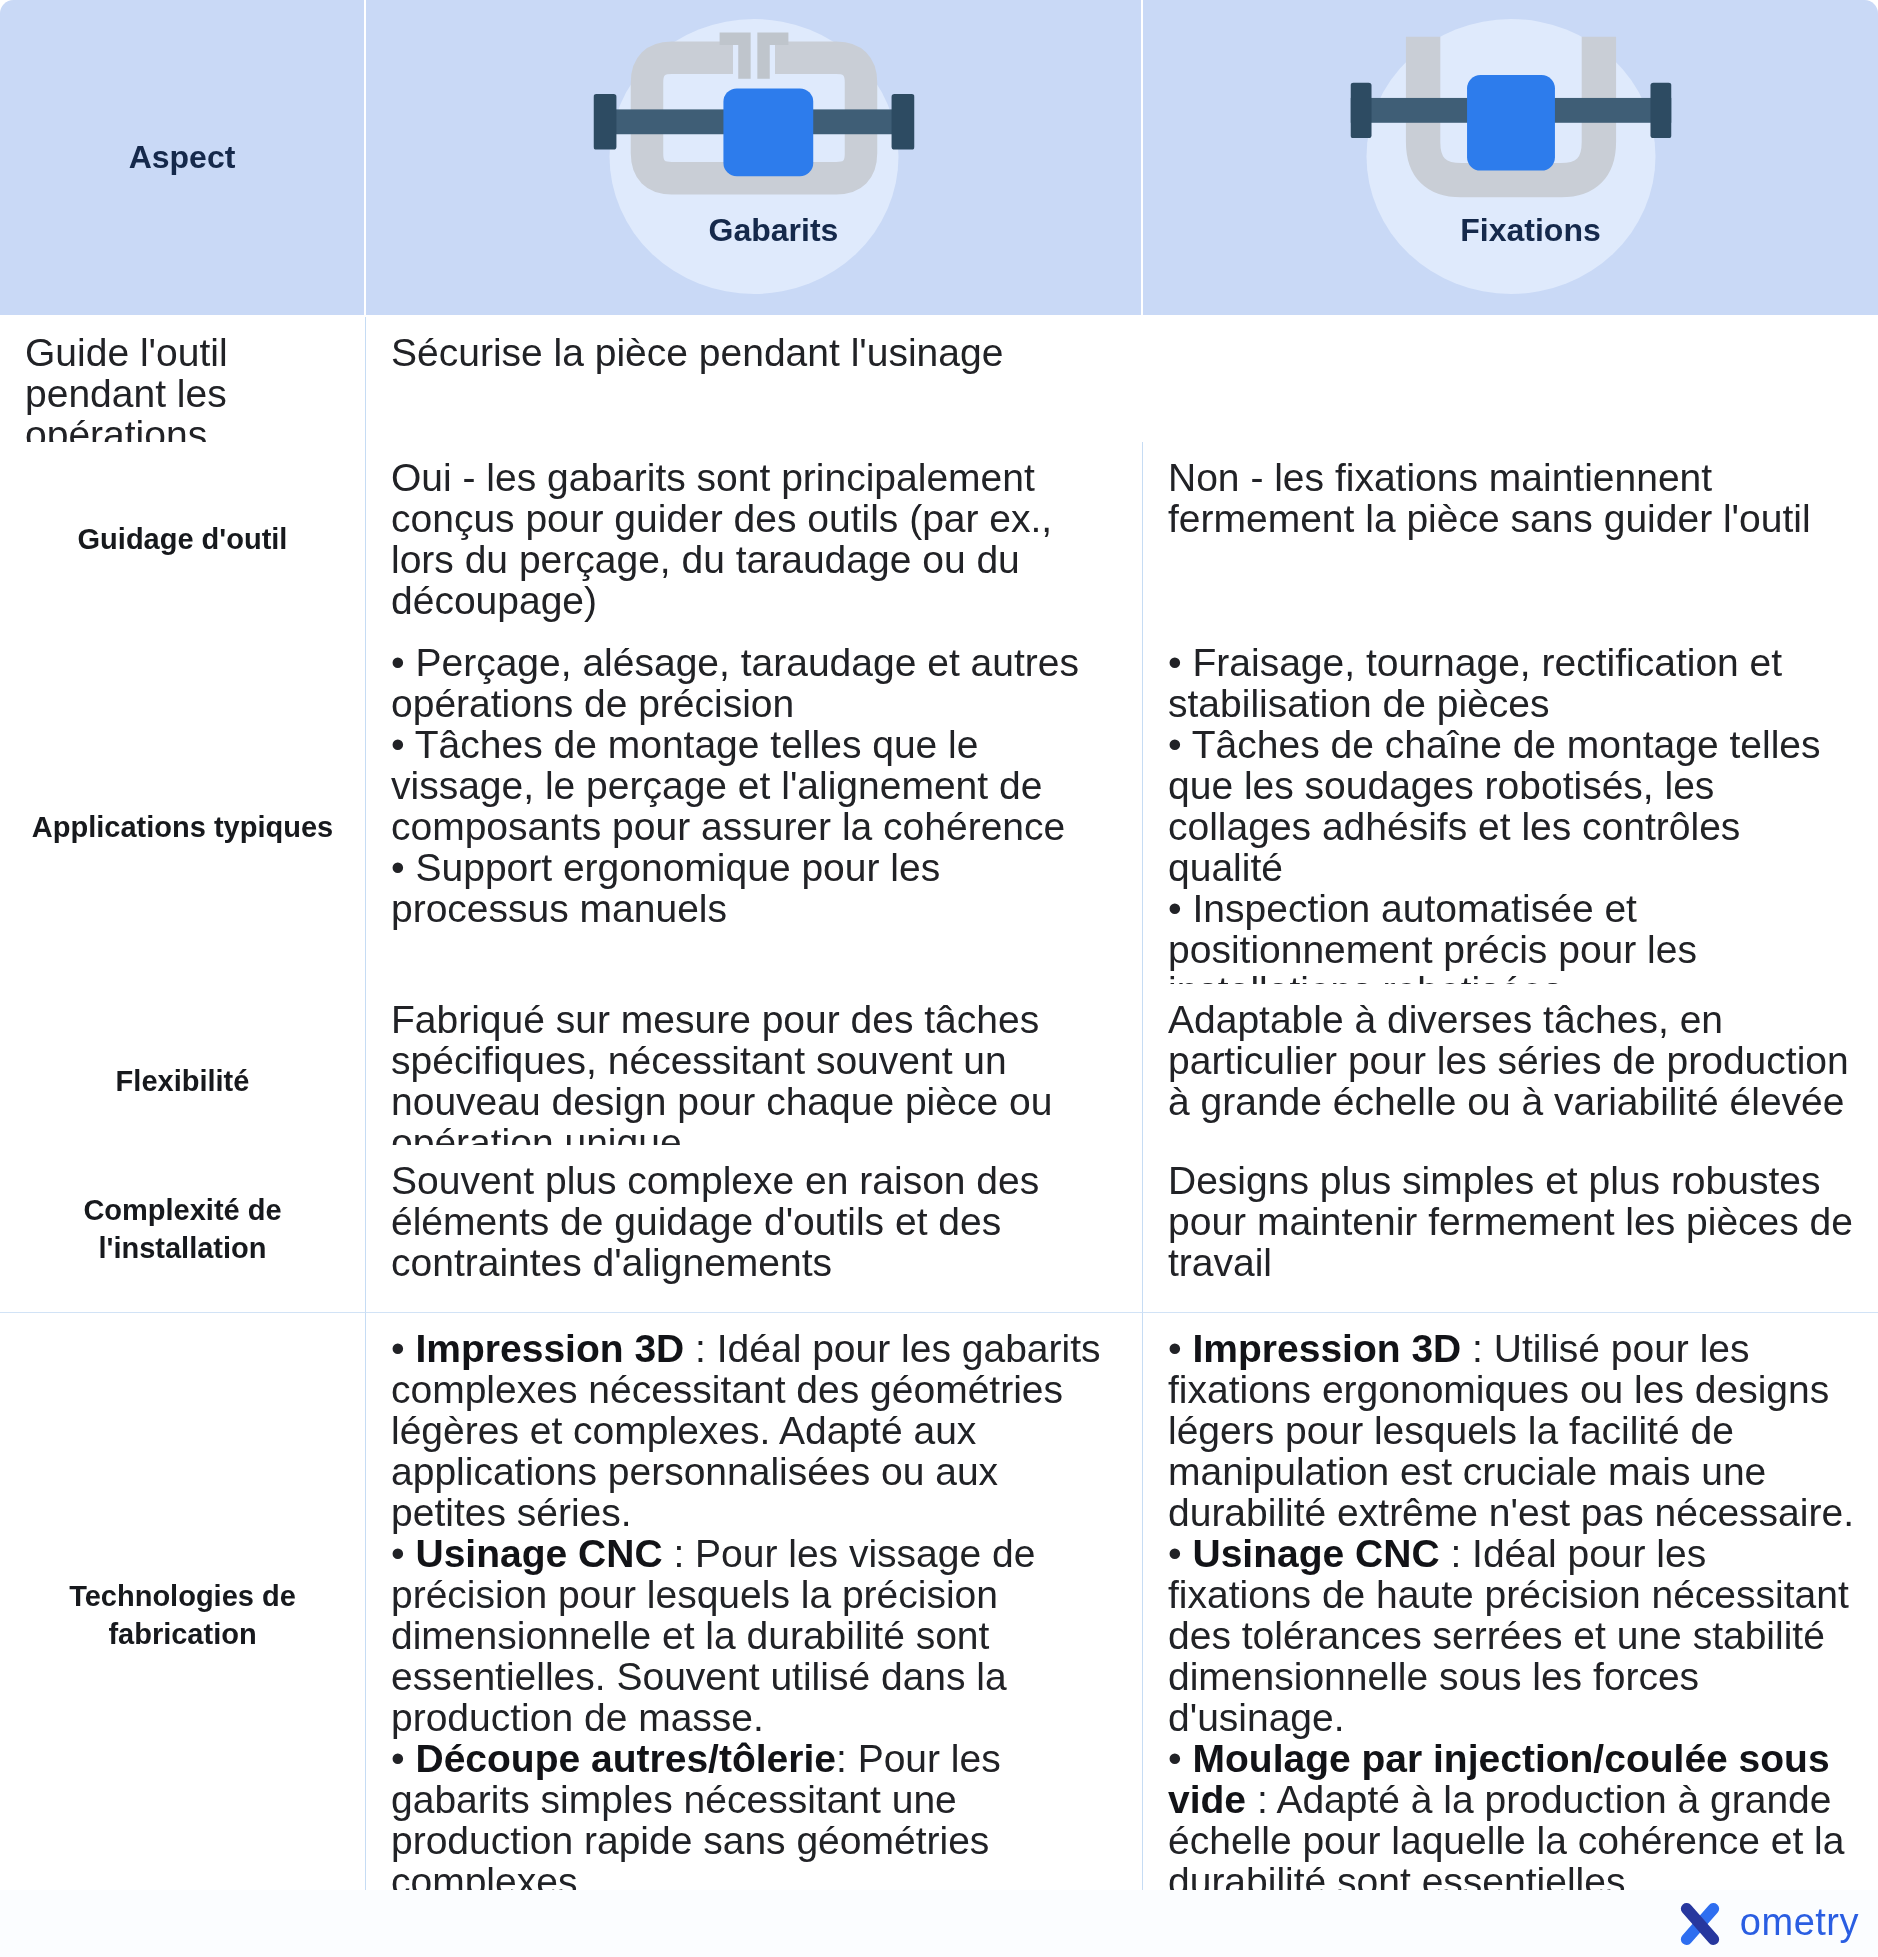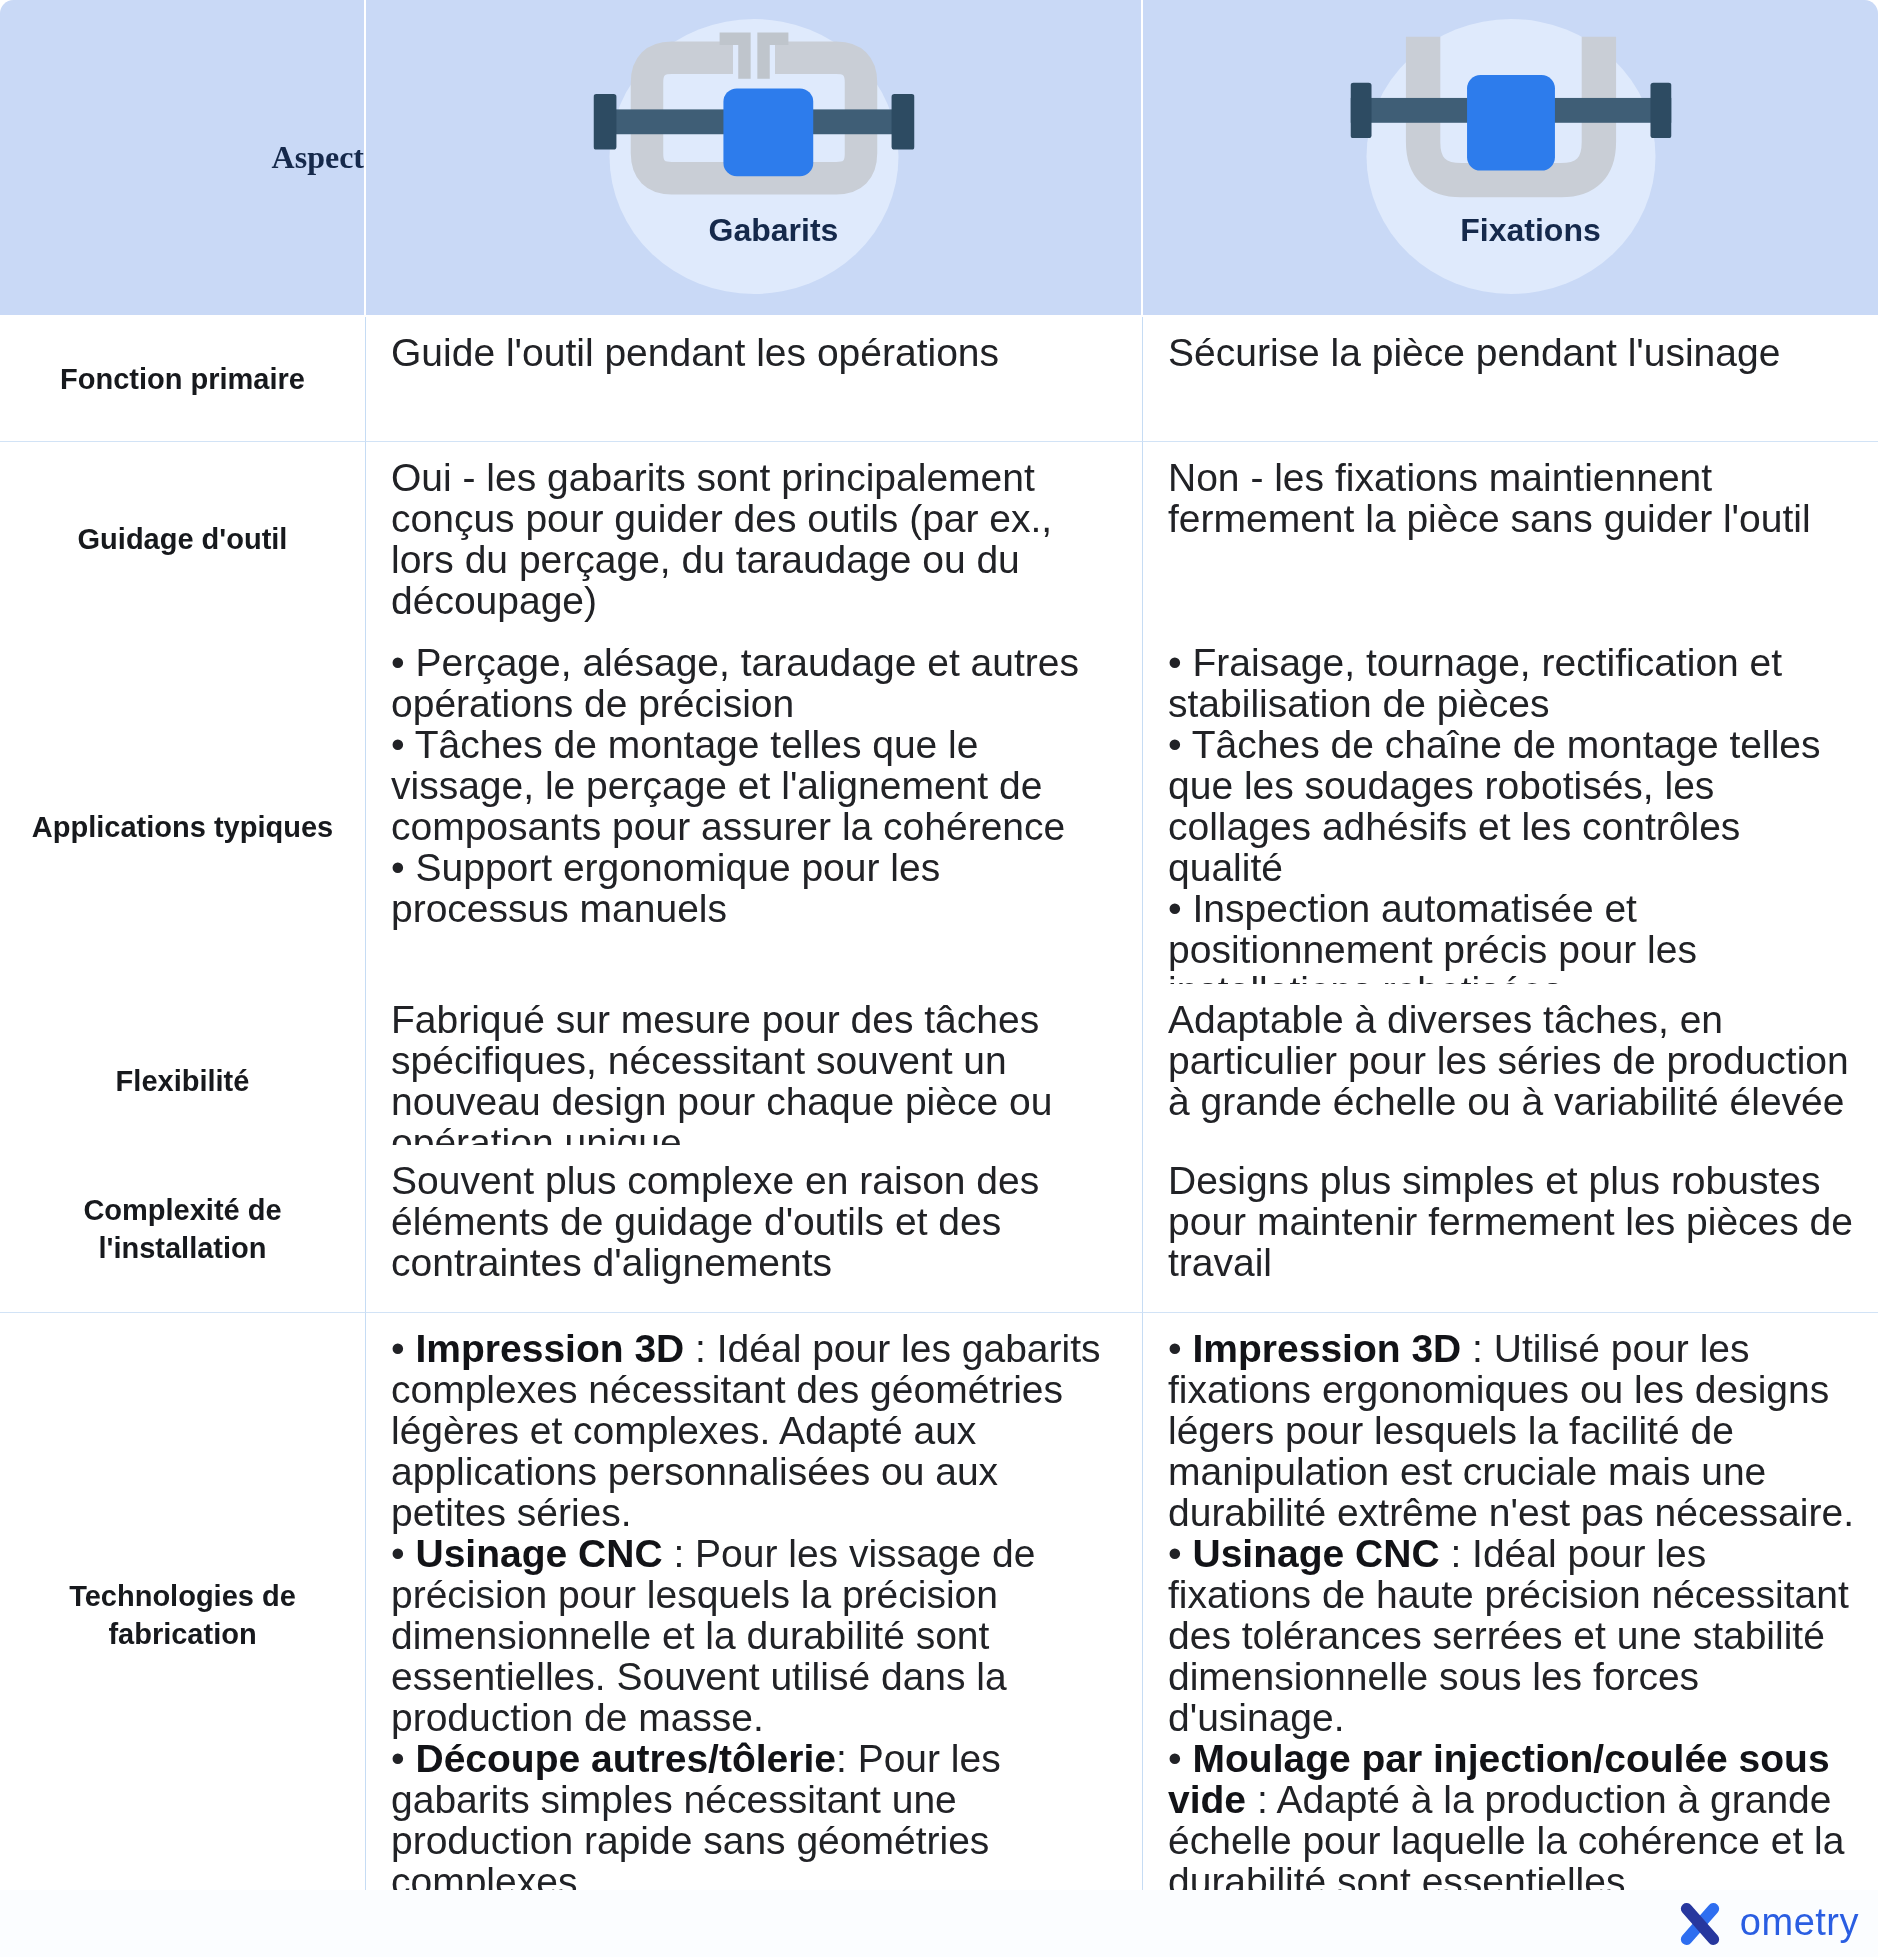--- a/index.html
+++ b/index.html
@@ -12,21 +12,21 @@
   .page{width:1878px;height:1958px;display:flex;flex-direction:column;overflow:hidden;}
 
   
   .table-header{
     height:317px;flex:0 0 317px;
     display:grid;grid-template-columns:366px 777px 735px;
     background:#c9d9f6;border-radius:13.4px 13.4px 0 0;
   }
   .header-cell{position:relative;border-right:2.9px solid #ffffff;border-bottom:2.9px solid #ffffff;}
   .header-cell.last{border-right:none;}
-  .aspect-head{display:flex;align-items:center;justify-content:flex-end;font-family:Liberation Serif, serif;}
+  .aspect-head{display:flex;align-items:center;justify-content:center;}
   .aspect-title{font-size:32px;font-weight:700;color:#15294b;}
   .ellipse{
     position:absolute;left:50%;top:19px;transform:translateX(-50%);
     width:289px;height:275px;background:#dfeafc;border-radius:50%;
   }
   .head-icon{position:absolute;left:50%;top:29px;transform:translateX(-50%);}
   .col-title{
     position:absolute;left:0;right:0;top:212px;text-align:center;
     font-size:32px;font-weight:700;color:#15294b;margin-left:40px;
   }
@@ -92,21 +92,20 @@
         <rect x="0" y="56" width="22" height="58" rx="3" fill="#2d4b62"></rect>
         <rect x="314" y="56" width="22" height="58" rx="3" fill="#2d4b62"></rect>
         <rect x="122" y="48" width="92" height="100" rx="14" fill="#2d7cec"></rect>
       </svg>
       <div class="col-title">Fixations</div>
     </div>
   </div>
 
   <div class="rows" id="rows">
       <div class="t-row" style="height: 125px;">
-        <div class="cell aspect-cell">Fonction primaire</div>
         <div class="cell body-cell">
           <p class="para"><span>Guide l'outil pendant les opérations</span></p>
         </div>
         <div class="cell body-cell last">
           <p class="para"><span>Sécurise la pièce pendant l'usinage</span></p>
         </div>
       </div>
       <div class="t-row" style="height: 185px;">
         <div class="cell aspect-cell">Guidage d'outil</div>
         <div class="cell body-cell">

